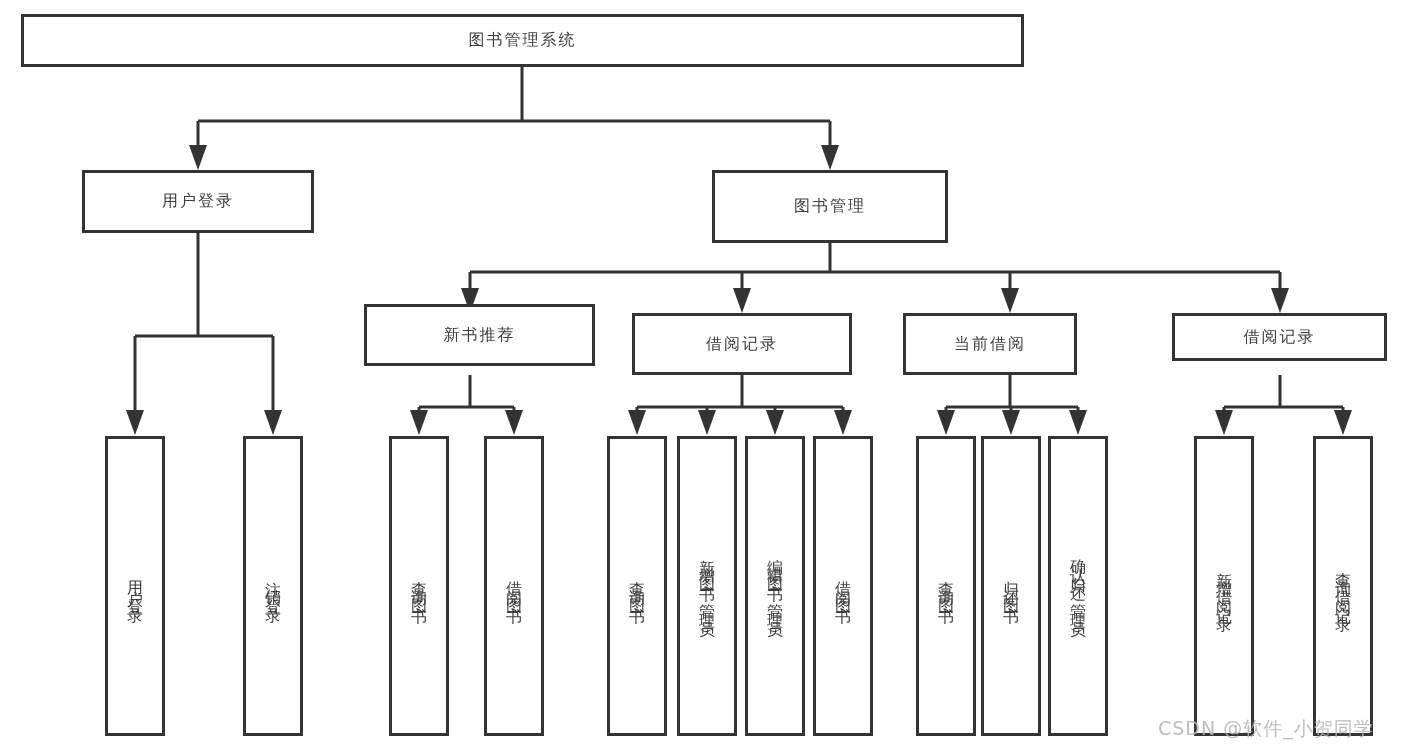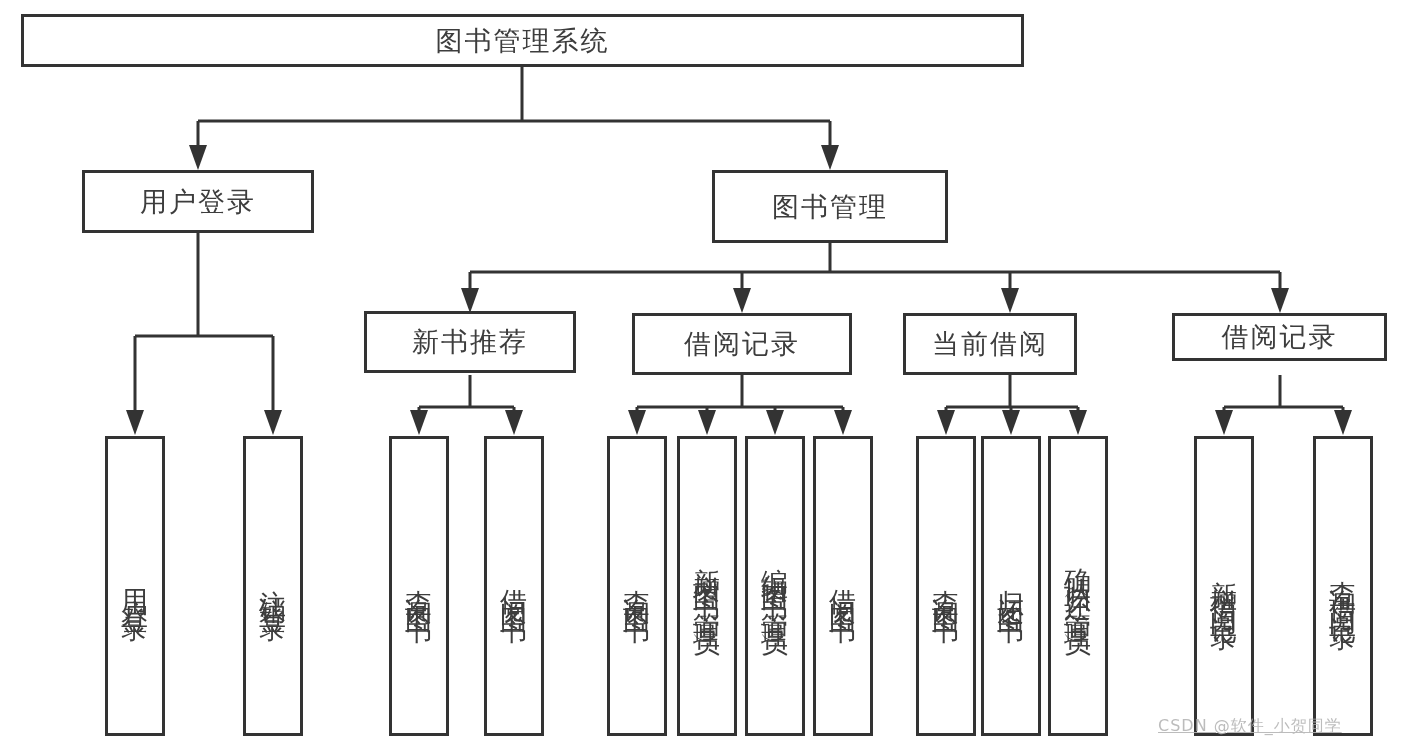--- a/index.html
+++ b/index.html
@@ -12,27 +12,27 @@
   .canvas{
     position:relative;width:1405px;height:747px;background:var(--bg-color);
     overflow:hidden;font-family:"DejaVu Sans","Liberation Sans",sans-serif;
   }
   .connectors{position:absolute;left:0;top:0;width:1405px;height:747px;}
   .cl{stroke:var(--line-color);stroke-width:3;fill:none;}
   .ar{fill:var(--line-color);stroke:none;}
   .node{
     position:absolute;box-sizing:border-box;border:3px solid var(--line-color);
     background:#fff;display:flex;align-items:center;justify-content:center;
-    color:var(--text-color);font-size:27px;z-index:2;
+    color:var(--text-color);font-size:16px;z-index:2;
   }
   .h{letter-spacing:2px;}
   .v{writing-mode:vertical-rl;letter-spacing:9px;line-height:1;}
   .watermark{
-    position:absolute;left:1158px;top:716px;font-size:16px;
-    color:var(--wm-color);opacity:.9;z-index:5;white-space:nowrap;letter-spacing:1px;text-decoration:underline;
+    position:absolute;left:1158px;top:716px;font-size:19px;
+    color:var(--wm-color);opacity:.9;z-index:5;white-space:nowrap;letter-spacing:1px;
   }
 </style>
 </head>
 <body>
 
 <div class="canvas">
 
   <svg class="connectors" viewBox="0 0 1405 747">
 
     <path class="cl" d="M522 66 V121 M198 121 H830 M198 121 V146 M830 121 V146"></path>
@@ -67,21 +67,21 @@
     <path class="cl" d="M1280 375 V407 M1224 407 H1343 M1224 407 V412 M1343 407 V412"></path>
     <polygon class="ar" points="1215,410 1233,410 1224,435"></polygon>
     <polygon class="ar" points="1334,410 1352,410 1343,435"></polygon>
   </svg>
 
   <div class="node h" style="left:21px;top:14px;width:1003px;height:53px">图书管理系统</div>
 
   <div class="node h" style="left:82px;top:170px;width:232px;height:63px">用户登录</div>
   <div class="node h" style="left:712px;top:170px;width:236px;height:73px">图书管理</div>
 
-  <div class="node h" style="left:364px;top:311px;width:212px;height:62px">新书推荐</div>
+  <div class="node h" style="left:364px;top:304px;width:231px;height:62px">新书推荐</div>
   <div class="node h" style="left:632px;top:313px;width:220px;height:62px">借阅记录</div>
   <div class="node h" style="left:903px;top:313px;width:174px;height:62px">当前借阅</div>
   <div class="node h" style="left:1172px;top:313px;width:215px;height:48px">借阅记录</div>
 
   <div class="node v" style="left:105px;top:436px;width:60px;height:300px">用户登录</div>
   <div class="node v" style="left:243px;top:436px;width:60px;height:300px">注销登录</div>
 
   <div class="node v" style="left:389px;top:436px;width:60px;height:300px">查询图书</div>
   <div class="node v" style="left:484px;top:436px;width:60px;height:300px">借阅图书</div>
 

